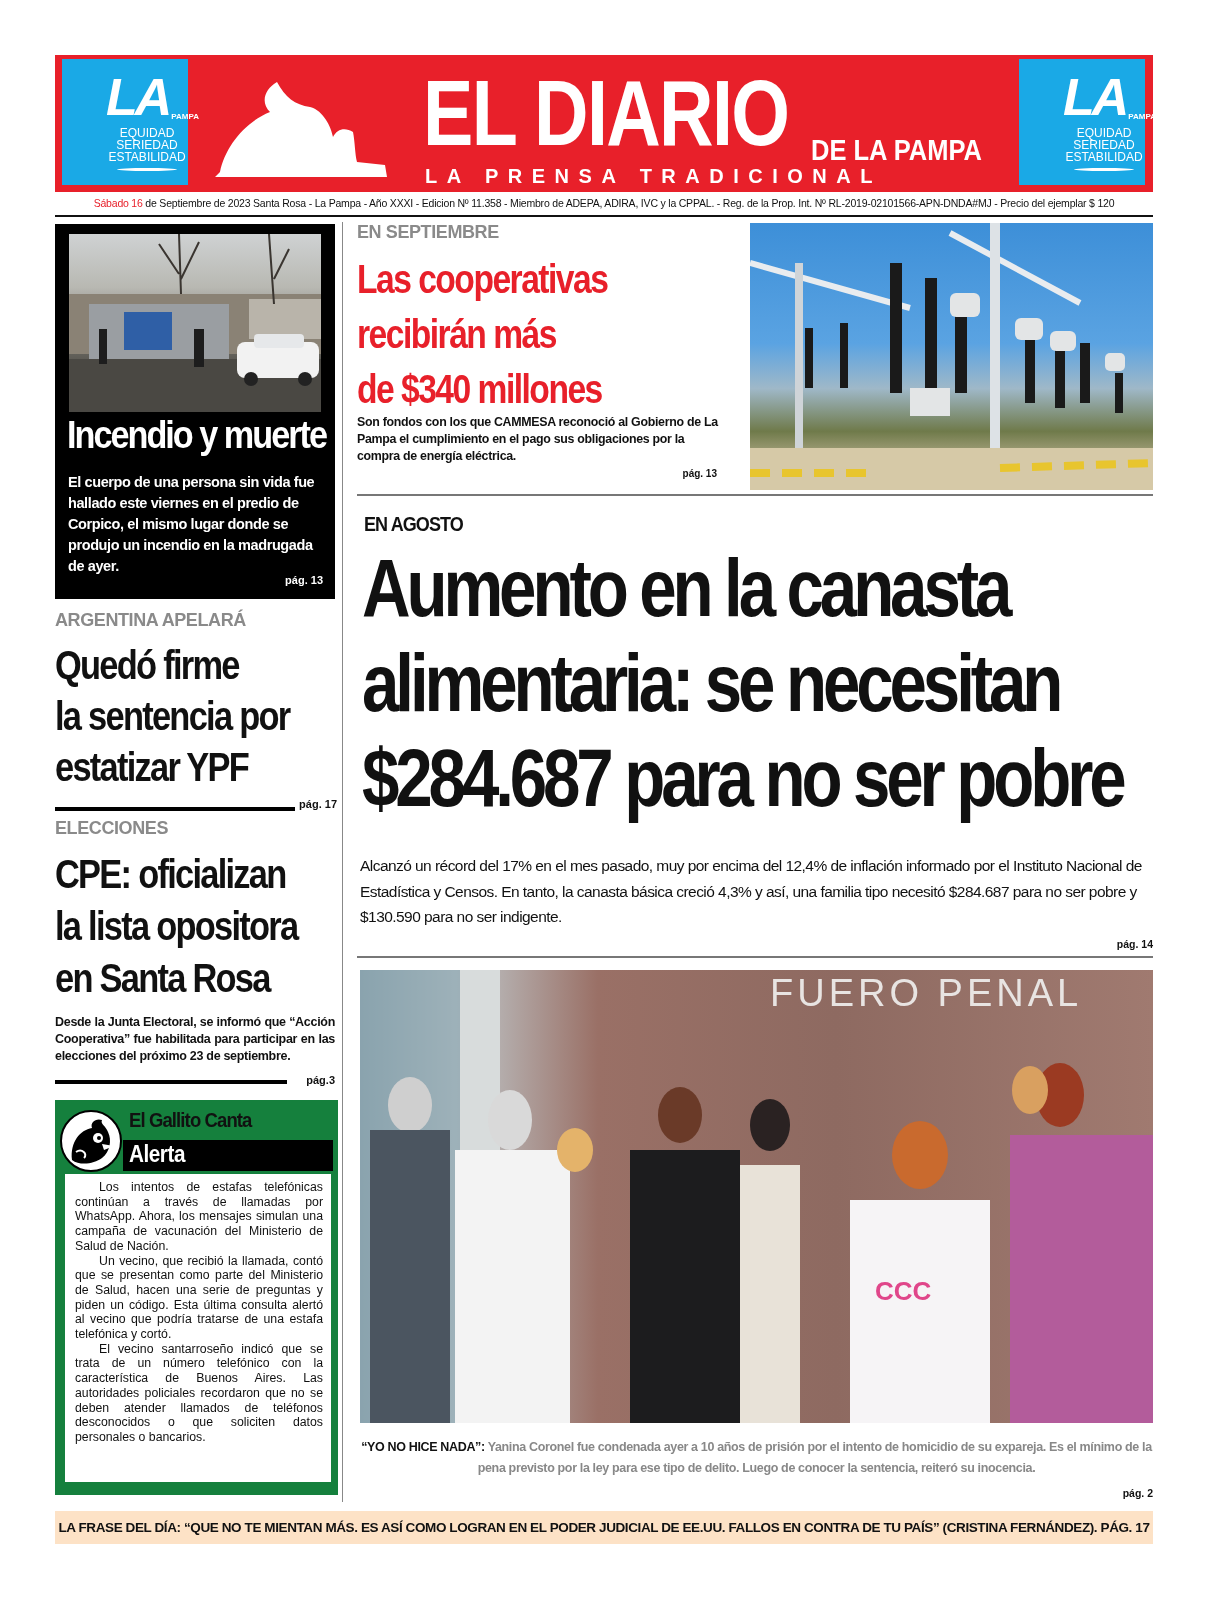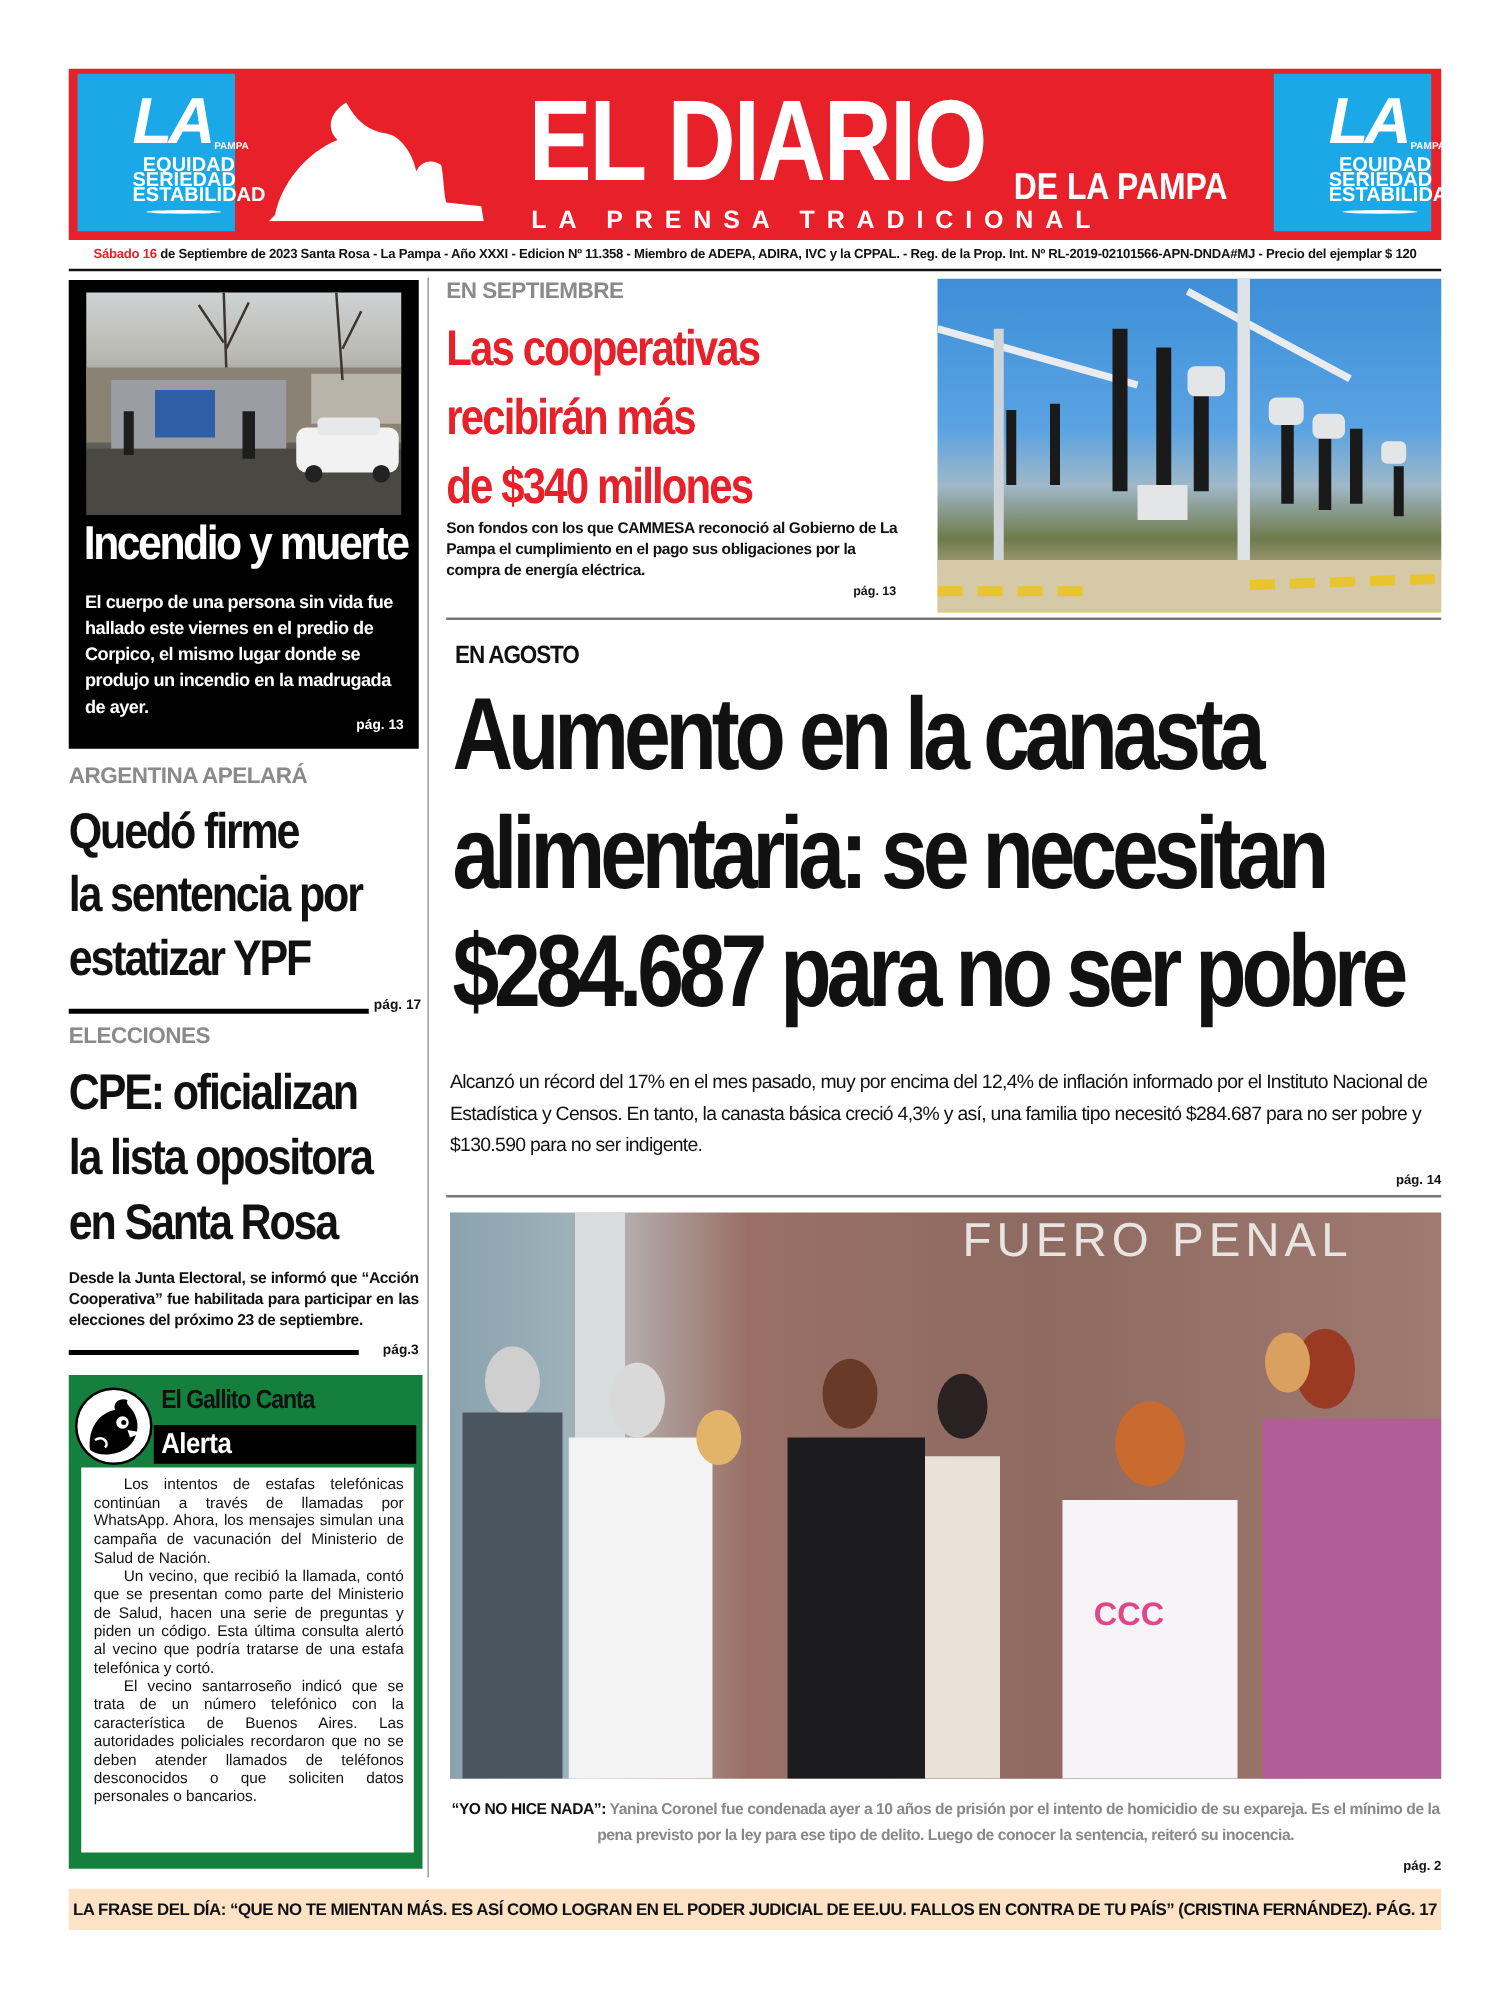--- a/index.html
+++ b/index.html
@@ -6,27 +6,27 @@
   html, body { width: 1208px; height: 1599px; background: #ffffff; overflow: hidden; }
   body { position: relative; font-family: "Liberation Sans", sans-serif; color: #111; }
 
   
   .masthead { position: absolute; left: 55px; top: 55px; width: 1098px; height: 137px; background: #e8202a; }
   .badge { position: absolute; top: 4px; width: 126px; height: 126px; background: #1aa9e6; color: #fff; text-align: center; padding-left: 44px; }
   .badge.left { left: 7px; }
   .badge.right { right: 8px; }
   .badge .la { font-size: 52px; font-weight: bold; line-height: 52px; margin-top: 12px; letter-spacing: -3px; font-style: italic; }
   .badge .la small { font-size: 8px; font-style: normal; letter-spacing: 0; vertical-align: top; position: relative; top: 20px; left: 2px; }
-  .badge .motto { font-size: 16px; font-weight: bold; line-height: 12px; margin-top: 4px; text-align: right; }
+  .badge .motto { font-size: 12px; font-weight: normal; line-height: 12px; margin-top: 4px; }
   .badge .swoosh { width: 60px; height: 3px; background: #fff; border-radius: 50%; margin: 5px auto 0; }
   .logo-sun { position: absolute; left: 160px; top: 22px; width: 180px; height: 100px; }
   .title-main { position: absolute; left: 368px; top: 12px; font-size: 92px; font-weight: bold; color: #fff; letter-spacing: -2px; line-height: 92px; transform: scaleX(0.82); transform-origin: left top; }
   .title-sub { position: absolute; left: 756px; top: 78px; font-size: 30px; font-weight: bold; color: #fff; transform: scaleX(0.85); transform-origin: left top; }
   .tagline { position: absolute; left: 370px; top: 110px; font-size: 20px; font-weight: bold; color: #fff; letter-spacing: 9.5px; }
-  .dateline { position: absolute; left: 55px; top: 197px; width: 1098px; text-align: center; font-size: 10.5px; font-weight: bold; white-space: nowrap; letter-spacing: -0.2px; }
+  .dateline { position: absolute; left: 55px; top: 197px; width: 1098px; text-align: center; font-size: 10.5px; font-weight: normal; white-space: nowrap; letter-spacing: -0.2px; }
   .dateline .red { color: #e8202a; }
   .rule-top { position: absolute; left: 55px; top: 215px; width: 1098px; height: 2px; background: #111; }
 
   
   .col-sep { position: absolute; left: 342px; top: 222px; width: 1px; height: 1280px; background: #888; }
   .black-box { position: absolute; left: 55px; top: 224px; width: 280px; height: 375px; background: #000; color: #fff; }
   .black-box .photo { position: absolute; left: 14px; top: 10px; width: 252px; height: 178px; overflow: hidden;
     background: linear-gradient(180deg, #cfd2d3 0%, #b8b8b2 30%, #7a7870 55%, #5a5852 72%, #3a3936 100%); }
   .black-box .headline { position: absolute; left: 12px; top: 190px; font-size: 38px; font-weight: bold; letter-spacing: -2.2px; white-space: nowrap; transform: scaleX(0.9); transform-origin: left top; }
   .black-box .deck { position: absolute; left: 13px; top: 248px; width: 260px; font-size: 14.5px; font-weight: bold; line-height: 21px; letter-spacing: -0.4px; }

